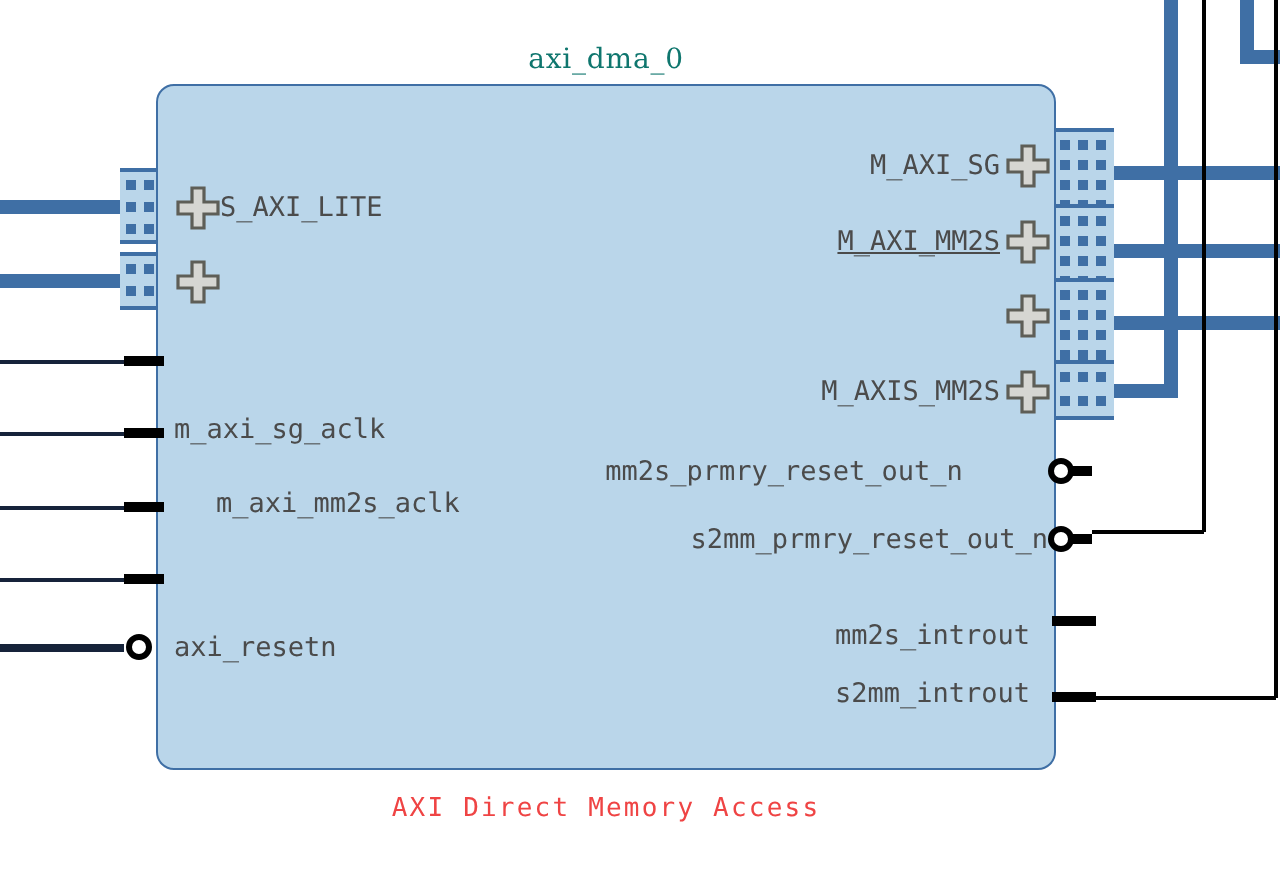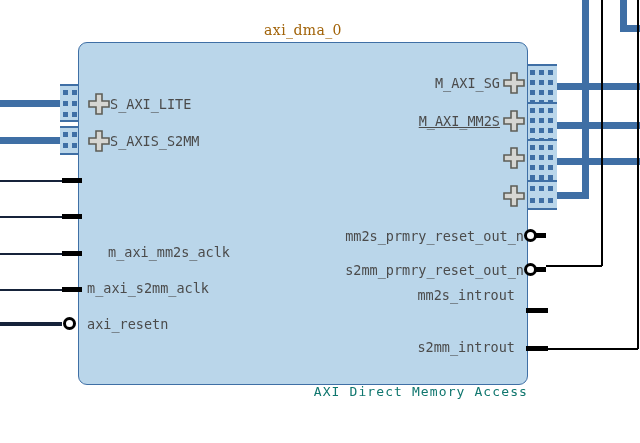--- a/index.html
+++ b/index.html
@@ -37,34 +37,34 @@
 
   
   .block-title {
     position: absolute;
     left: 78px;
     top: 22px;
     width: 450px;
     text-align: center;
     font-family: "DejaVu Serif", "Liberation Serif", serif;
     font-size: 14px;
-    color: #a16207;
+    color: #0f766e;
     letter-spacing: 0.4px;
     white-space: nowrap;
   }
 
   
   .block-caption {
     position: absolute;
     left: 78px;
-    top: 384px;
+    top: 397px;
     width: 450px;
-    text-align: right;
+    text-align: center;
     font-size: 13px;
-    color: #0f766e;
+    color: #ef4444;
     letter-spacing: 1.1px;
     white-space: nowrap;
   }
 
   
   .port-label {
     position: absolute;
     font-size: 13.5px;
     color: #4b4b4b;
     white-space: nowrap;
@@ -235,60 +235,60 @@
   <div class="block-caption">AXI Direct Memory Access</div>
 
   <svg class="plus-icon" style="left:88px; top:93px;" viewBox="0 0 22 22">
     <path d="M8 1 H14 V8 H21 V14 H14 V21 H8 V14 H1 V8 H8 Z" fill="#d6d6d2" stroke="#5e5e57" stroke-width="1.6" stroke-linejoin="miter"></path>
   </svg>
   <div class="port-label left" style="left:110px; top:98px;">S_AXI_LITE</div>
 
   <svg class="plus-icon" style="left:88px; top:130px;" viewBox="0 0 22 22">
     <path d="M8 1 H14 V8 H21 V14 H14 V21 H8 V14 H1 V8 H8 Z" fill="#d6d6d2" stroke="#5e5e57" stroke-width="1.6" stroke-linejoin="miter"></path>
   </svg>
-  <div class="port-label left" style="left:110px; top:135px;">S_AXIS_S2MM</div>
 
   <div class="pin-stub" style="left:62px; top:178px; width:20px;"></div>
 
   <div class="pin-stub" style="left:62px; top:214px; width:20px;"></div>
+  <div class="port-label left" style="left:87px; top:209px;">m_axi_sg_aclk</div>
 
   <div class="pin-stub" style="left:62px; top:251px; width:20px;"></div>
   <div class="port-label left" style="left:87px; top:246px;padding-left:21px;">m_axi_mm2s_aclk</div>
 
   <div class="pin-stub" style="left:62px; top:287px; width:20px;"></div>
-  <div class="port-label left" style="left:87px; top:282px;">m_axi_s2mm_aclk</div>
 
   <div class="pin-bubble" style="left:63px; top:317px;"></div>
   <div class="port-label left" style="left:87px; top:318px;">axi_resetn</div>
 
   <div class="port-label right" style="left:300px; top:77px; width:200px;">M_AXI_SG</div>
   <svg class="plus-icon" style="left:503px; top:72px;" viewBox="0 0 22 22">
     <path d="M8 1 H14 V8 H21 V14 H14 V21 H8 V14 H1 V8 H8 Z" fill="#d6d6d2" stroke="#5e5e57" stroke-width="1.6" stroke-linejoin="miter"></path>
   </svg>
 
   <div class="port-label right" style="left:300px; top:115px; width:200px;text-decoration:underline;">M_AXI_MM2S</div>
   <svg class="plus-icon" style="left:503px; top:110px;" viewBox="0 0 22 22">
     <path d="M8 1 H14 V8 H21 V14 H14 V21 H8 V14 H1 V8 H8 Z" fill="#d6d6d2" stroke="#5e5e57" stroke-width="1.6" stroke-linejoin="miter"></path>
   </svg>
 
   <svg class="plus-icon" style="left:503px; top:147px;" viewBox="0 0 22 22">
     <path d="M8 1 H14 V8 H21 V14 H14 V21 H8 V14 H1 V8 H8 Z" fill="#d6d6d2" stroke="#5e5e57" stroke-width="1.6" stroke-linejoin="miter"></path>
   </svg>
 
+  <div class="port-label right" style="left:300px; top:190px; width:200px;">M_AXIS_MM2S</div>
   <svg class="plus-icon" style="left:503px; top:185px;" viewBox="0 0 22 22">
     <path d="M8 1 H14 V8 H21 V14 H14 V21 H8 V14 H1 V8 H8 Z" fill="#d6d6d2" stroke="#5e5e57" stroke-width="1.6" stroke-linejoin="miter"></path>
   </svg>
 
-  <div class="port-label right" style="left:260px; top:230px; width:264px;">mm2s_prmry_reset_out_n</div>
+  <div class="port-label right" style="left:260px; top:230px; width:264px;text-align:center;">mm2s_prmry_reset_out_n</div>
   <div class="pin-bubble" style="left:524px; top:229px;"></div>
   <div class="pin-stub" style="left:536px; top:233px; width:10px;"></div>
 
   <div class="port-label right" style="left:260px; top:264px; width:264px;">s2mm_prmry_reset_out_n</div>
   <div class="pin-bubble" style="left:524px; top:263px;"></div>
   <div class="pin-stub" style="left:536px; top:267px; width:10px;"></div>
 
-  <div class="port-label right" style="left:300px; top:289px; width:215px;">mm2s_introut</div>
+  <div class="port-label right" style="left:300px; top:312px; width:215px;">mm2s_introut</div>
   <div class="pin-stub" style="left:526px; top:308px; width:22px;"></div>
 
   <div class="port-label right" style="left:300px; top:341px; width:215px;">s2mm_introut</div>
   <div class="pin-stub" style="left:526px; top:346px; width:22px;"></div>
 
 </div>
 
 </body></html>

